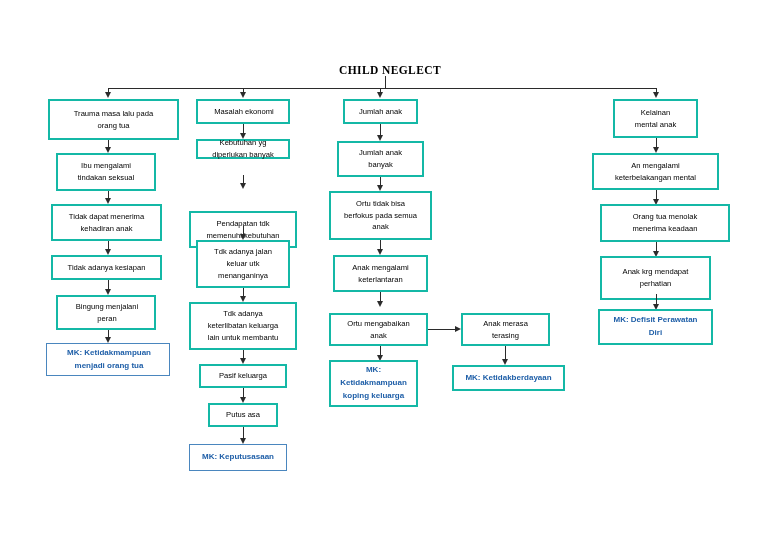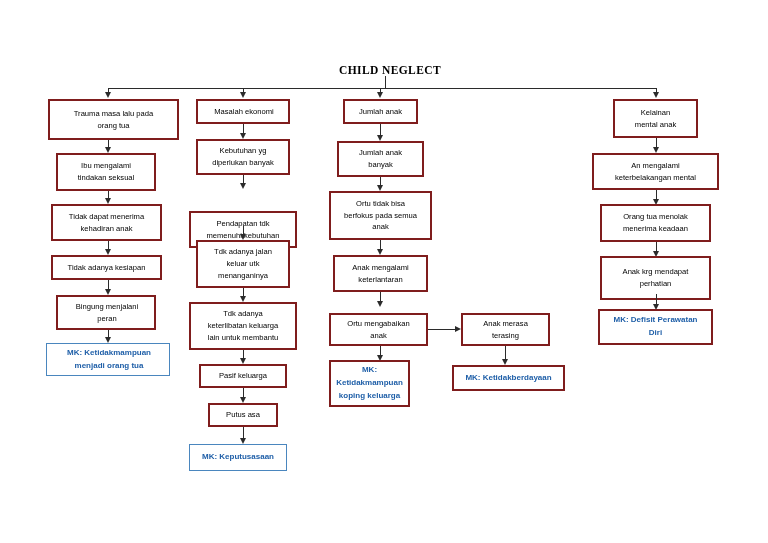--- a/index.html
+++ b/index.html
@@ -24,21 +24,21 @@
 
   
   .node{
     position:absolute;
     box-sizing:border-box;
     display:flex;
     align-items:center;
     justify-content:center;
     text-align:center;
     background:#ffffff;
-    border:2px solid #7f1d1d;
+    border:2px solid #14b8a6;
     color:#000000;
     font-size:7.6px;
     line-height:1.55;
     padding:2px 4px;
     font-weight:400;
   }
   .node .txt{display:block;width:100%;white-space:pre-line;}
 
   
   .node.mk{
@@ -136,21 +136,21 @@
     <span class="txt">MK: Ketidakmampuan
 menjadi orang tua</span>
   </div>
 
   <div class="node" style="left:196px;top:99px;width:94px;height:25px;padding-left:6px;">
     <span class="txt">Masalah ekonomi</span>
   </div>
   <div class="vline" style="left:243px;top:124px;height:10px;"></div>
   <div class="arrow-down" style="left:239.5px;top:133px;"></div>
 
-  <div class="node" style="left:196px;top:139px;width:94px;height:36px;">
+  <div class="node" style="left:196px;top:139px;width:94px;height:20px;">
     <span class="txt">Kebutuhan yg
 diperlukan banyak</span>
   </div>
   <div class="vline" style="left:243px;top:175px;height:9px;"></div>
   <div class="arrow-down" style="left:239.5px;top:183px;"></div>
 
   <div class="node" style="left:189px;top:189px;width:108px;height:37px;margin-top:22px;">
     <span class="txt">Pendapatan tdk
 memenuhi kebutuhan</span>
   </div>
@@ -220,21 +220,21 @@
   <div class="node" style="left:329px;top:313px;width:99px;height:33px;">
     <span class="txt">Ortu mengabaikan
 anak</span>
   </div>
   <div class="vline" style="left:380px;top:346px;height:10px;"></div>
   <div class="arrow-down" style="left:376.5px;top:355px;"></div>
 
   <div class="hline" style="left:428px;top:329px;width:28px;"></div>
   <div class="arrow-right" style="left:455px;top:325.5px;"></div>
 
-  <div class="node mk" style="left:329px;top:360px;width:81px;height:47px;">
+  <div class="node mk" style="left:329px;top:360px;width:89px;height:47px;">
     <span class="txt">MK:
 Ketidakmampuan
 koping keluarga</span>
   </div>
 
   <div class="node" style="left:461px;top:313px;width:89px;height:33px;">
     <span class="txt">Anak merasa
 terasing</span>
   </div>
   <div class="vline" style="left:505px;top:346px;height:14px;"></div>
@@ -251,21 +251,21 @@
   <div class="vline" style="left:656px;top:138px;height:10px;"></div>
   <div class="arrow-down" style="left:652.5px;top:147px;"></div>
 
   <div class="node" style="left:592px;top:153px;width:127px;height:37px;">
     <span class="txt">An mengalami
 keterbelakangan mental</span>
   </div>
   <div class="vline" style="left:656px;top:190px;height:10px;"></div>
   <div class="arrow-down" style="left:652.5px;top:199px;"></div>
 
-  <div class="node" style="left:600px;top:204px;width:111px;height:38px;">
+  <div class="node" style="left:600px;top:204px;width:130px;height:38px;">
     <span class="txt">Orang tua menolak
 menerima keadaan</span>
   </div>
   <div class="vline" style="left:656px;top:242px;height:10px;"></div>
   <div class="arrow-down" style="left:652.5px;top:251px;"></div>
 
   <div class="node" style="left:600px;top:256px;width:111px;height:44px;">
     <span class="txt">Anak krg mendapat
 perhatian</span>
   </div>

